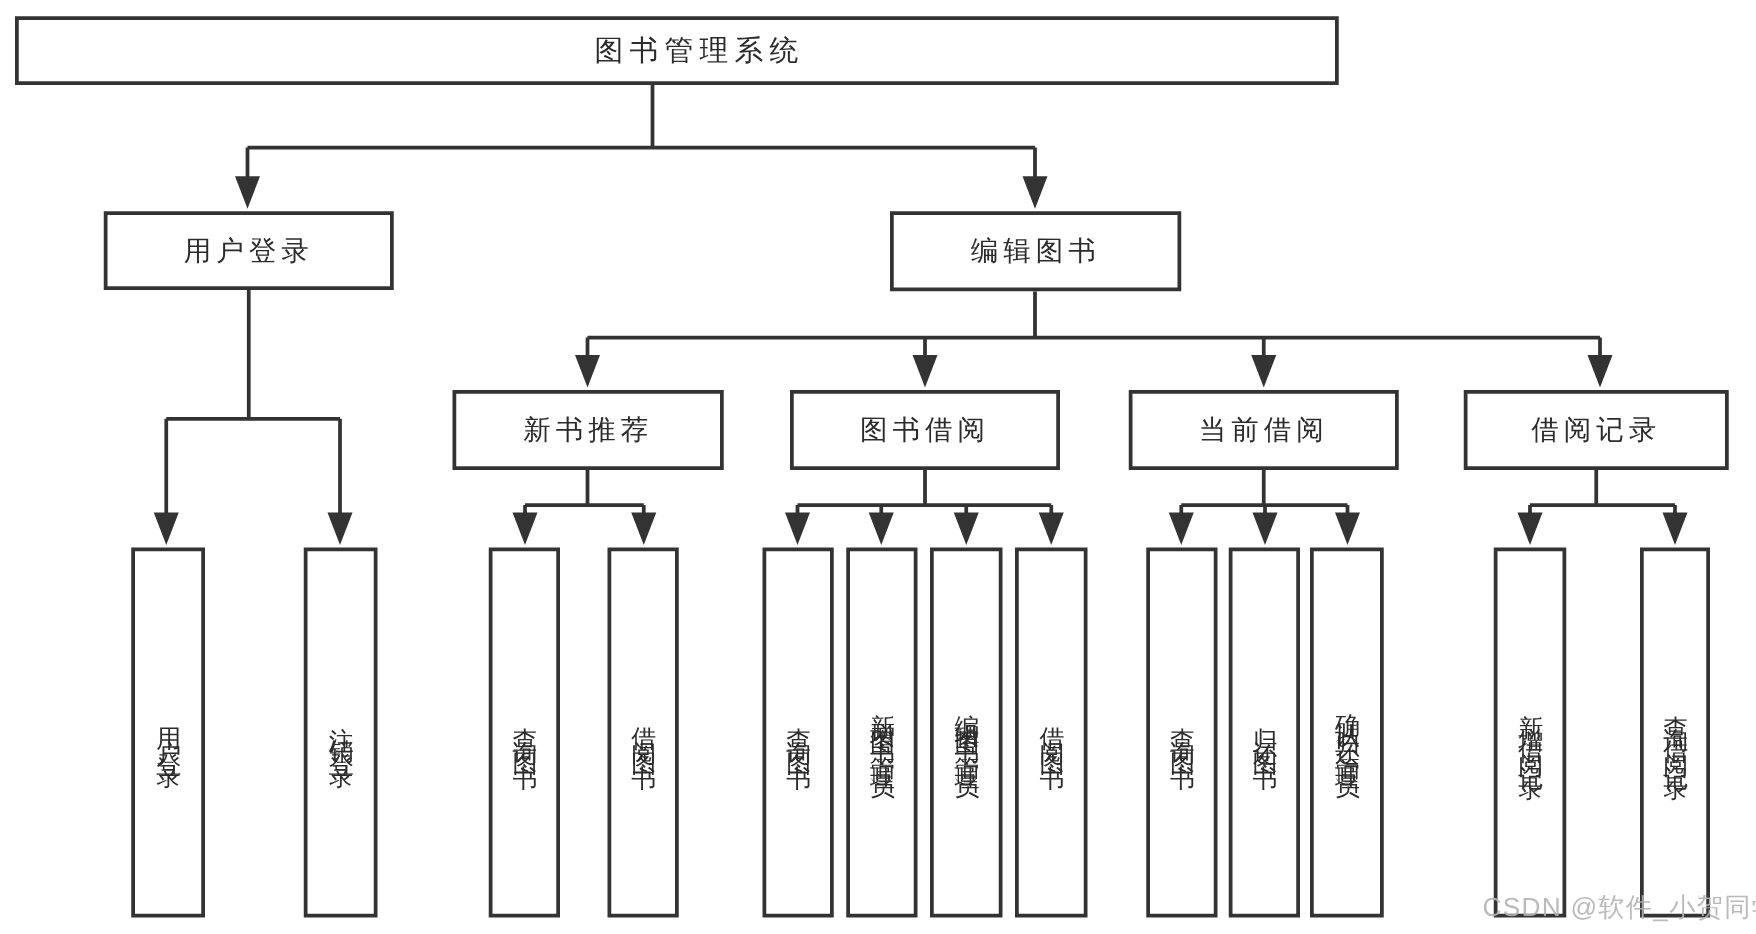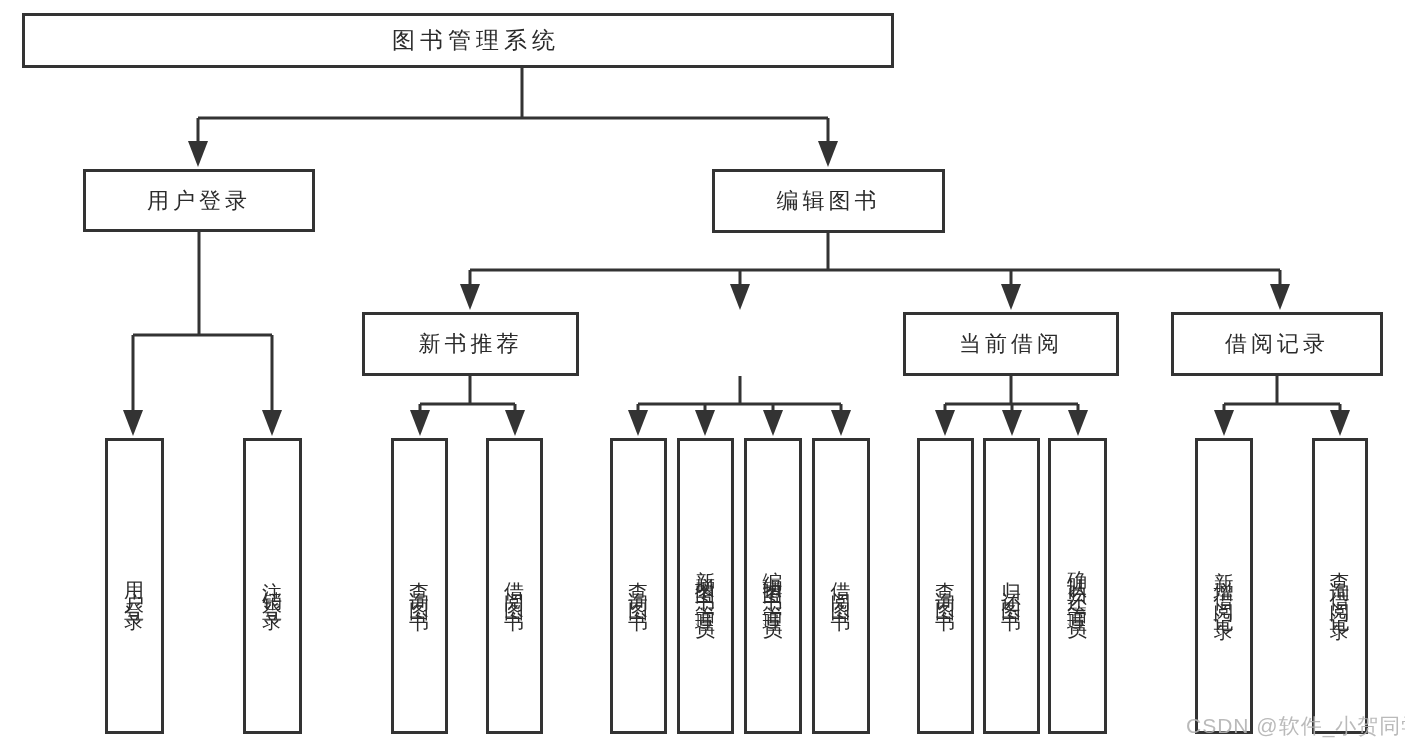--- a/index.html
+++ b/index.html
@@ -76,33 +76,36 @@
       <polygon points="763,410 783,410 773,436"></polygon>
       <polygon points="831,410 851,410 841,436"></polygon>
       <polygon points="935,410 955,410 945,436"></polygon>
       <polygon points="1002,410 1022,410 1012,436"></polygon>
       <polygon points="1068,410 1088,410 1078,436"></polygon>
       <polygon points="1214,410 1234,410 1224,436"></polygon>
       <polygon points="1330,410 1350,410 1340,436"></polygon>
     </g>
   </svg>
 
-  <div class="node" style="left:22px; top:13px; width:872px; height:55px;padding-left:36px;">
+  <div class="node" style="left:12px; top:13px; width:1059px; height:55px;padding-left:36px;">
     <span class="hlabel root-label">图书管理系统</span>
   </div>
 
   <div class="node" style="left:83px; top:169px; width:232px; height:63px;">
     <span class="hlabel">用户登录</span>
   </div>
   <div class="node" style="left:712px; top:169px; width:233px; height:64px;">
     <span class="hlabel">编辑图书</span>
   </div>
 
   <div class="node" style="left:362px; top:312px; width:217px; height:64px;">
     <span class="hlabel">新书推荐</span>
+  </div>
+  <div class="node" style="left:632px; top:312px; width:216px; height:64px;">
+    <span class="hlabel">图书借阅</span>
   </div>
   <div class="node" style="left:903px; top:312px; width:216px; height:64px;">
     <span class="hlabel">当前借阅</span>
   </div>
   <div class="node" style="left:1171px; top:312px; width:212px; height:64px;">
     <span class="hlabel">借阅记录</span>
   </div>
 
   <div class="node vnode" style="left:105px; top:438px; width:59px; height:296px;">
     <span class="vlabel">用户登录</span>

